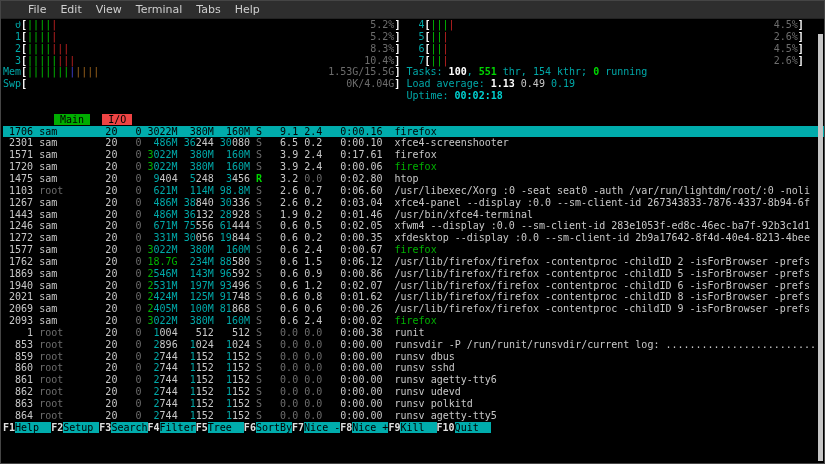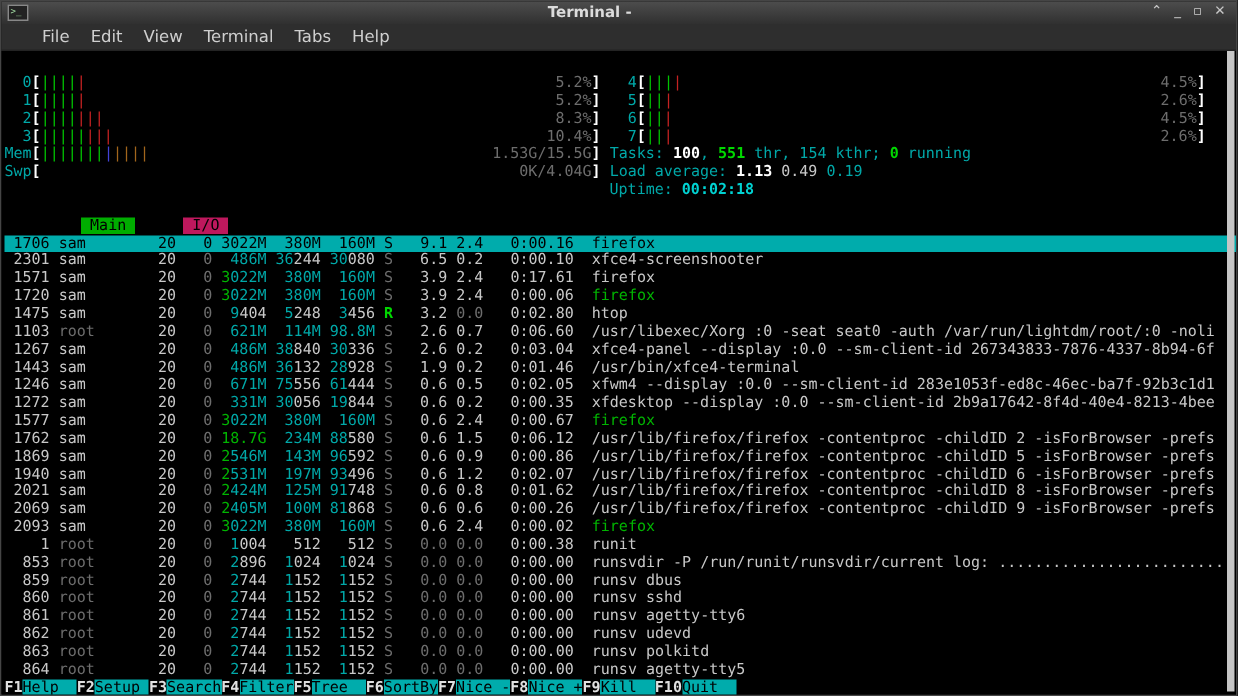--- a/index.html
+++ b/index.html
@@ -10,52 +10,42 @@
             align-items:center;padding:0 4px;flex:0 0 auto;}
   .title-icon{width:11px;height:9px;background:#222;border:1px solid #888;color:#9fd89f;
               font:6px "DejaVu Sans Mono",monospace;line-height:8px;text-align:left;padding-left:1px;}
   .title-text{flex:1;text-align:center;font:bold 10px "DejaVu Sans",sans-serif;color:#dcdcdc;}
   .win-controls{display:flex;gap:8px;align-items:center;padding-right:3px;}
   .win-btn{color:#c9c9c9;font:9px "DejaVu Sans",sans-serif;line-height:9px;cursor:default;}
   .menubar{height:17px;background:#2e2e2e;border-bottom:1px solid #232323;display:flex;
            align-items:center;padding-left:20px;flex:0 0 auto;}
   .menu-item{font:11px "DejaVu Sans",sans-serif;color:#cfcfcf;padding:1px 7px;}
   .term{flex:1;background:#000;font:10px "DejaVu Sans Mono",monospace;
-        padding:16px 0 0 2px;overflow:hidden;position:relative;}
+        padding:0 0 0 2px;overflow:hidden;position:relative;border-radius:30px;}
   .tl{height:11.85px;line-height:11.85px;white-space:pre;color:#c8c8c8;}
   .tl span{color:#c8c8c8;}
   span.cy{color:#00a8a8;} span.cb{color:#00d2d2;font-weight:bold;}
   span.gn{color:#00b400;} span.gb{color:#00d700;font-weight:bold;}
   span.gy{color:#6d6d6d;} span.wb{color:#ffffff;font-weight:bold;}
   span.df{color:#c8c8c8;}
   span.grb{color:#00c400;} span.rd{color:#c52222;} span.bl{color:#4343d8;} span.or{color:#a2661c;}
   .hdr{background:#00ad00;}
   .hdr span{color:#000 !important;}
   .sel{background:#00acac;}
   .sel span{color:#000 !important;font-weight:normal !important;}
   span.tabg{background:#00ad00;color:#000;margin-left:45px;}
-  span.tabb{background:#be185d;color:#000;margin-left:20px;}
+  span.tabb{background:#ef4444;color:#000;}
   span.fk{color:#e0e0e0;font-weight:bold;}
   span.fl{background:#00acac;color:#000;}
   .scrollbar{position:absolute;top:33px;right:1px;bottom:2px;width:5px;background:#c6c6c6;}
 </style>
 </head>
 <body>
 
 <div class="window">
-  <div class="titlebar">
-    <div class="title-icon">&gt;_</div>
-    <div class="title-text">Terminal -</div>
-    <div class="win-controls">
-        <span class="win-btn">⌃</span>
-        <span class="win-btn">_</span>
-        <span class="win-btn">▫</span>
-        <span class="win-btn">✕</span>
-      </div>
-  </div>
   <div class="menubar">
       <span class="menu-item">File</span>
       <span class="menu-item">Edit</span>
       <span class="menu-item">View</span>
       <span class="menu-item">Terminal</span>
       <span class="menu-item">Tabs</span>
       <span class="menu-item">Help</span>
     </div>
   <div class="term">
       <div class="tl"><span class="cy">  0</span><span class="wb">[</span><span class="grb">||||</span><span class="rd">|</span><span class="df">                                                    </span><span class="gy">5.2%</span><span class="wb">]</span><span class="df"> </span><span class="cy">  4</span><span class="wb">[</span><span class="grb">|||</span><span class="rd">|</span><span class="df">                                                     </span><span class="gy">4.5%</span><span class="wb">]</span></div>

